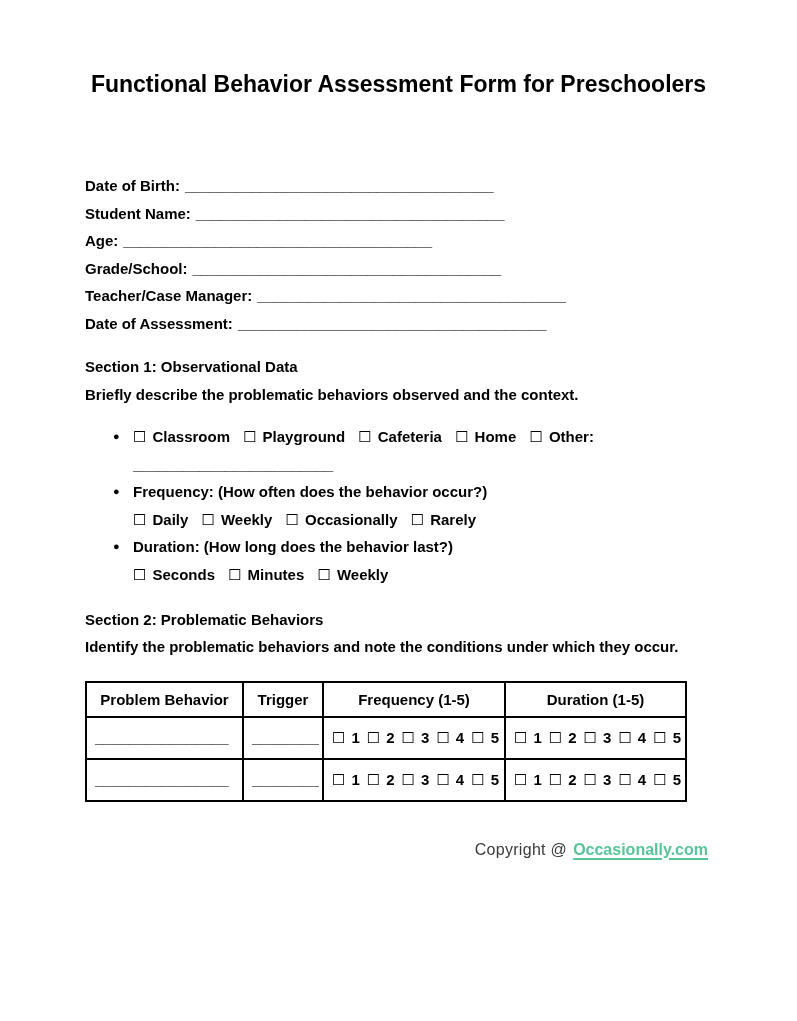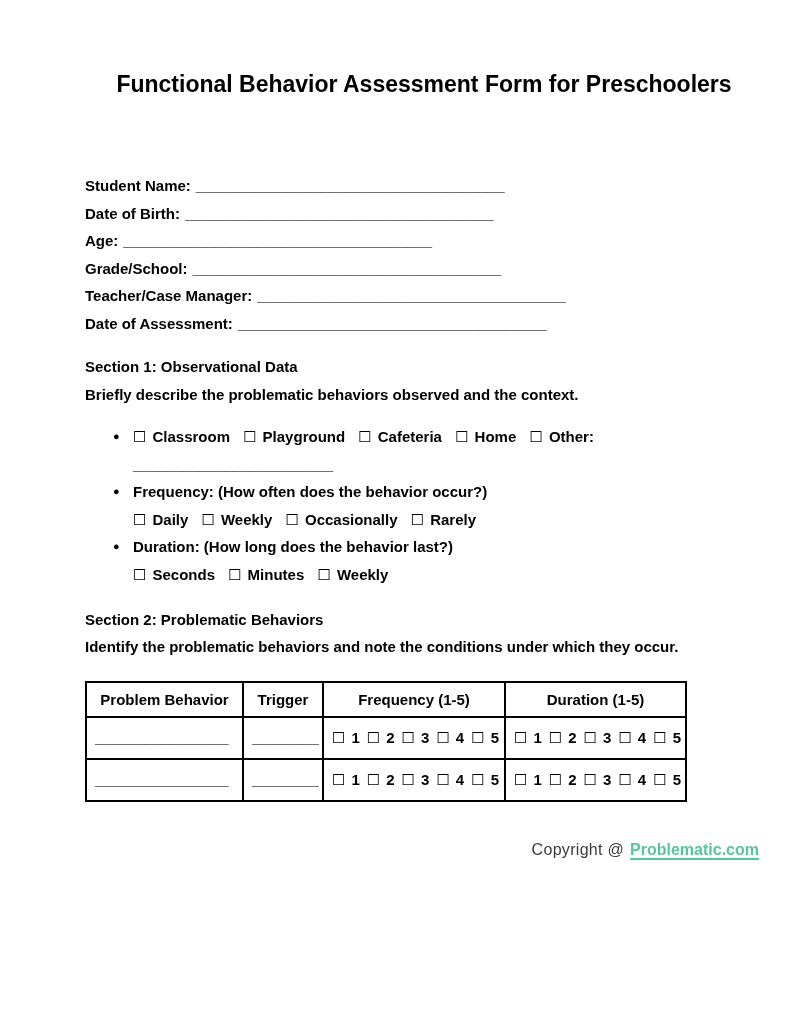--- a/index.html
+++ b/index.html
@@ -4,21 +4,21 @@
 <style>
   * { box-sizing: border-box; }
   html, body { margin: 0; padding: 0; }
   body {
     width: 797px; height: 1021px;
     background: #ffffff;
     font-family: "Liberation Sans", "DejaVu Sans", sans-serif;
     color: #000000;
     overflow: hidden;
   }
-  .page { padding: 62px 34px 0 85px; }
+  .page { padding: 62px 85px 0 85px; }
 
   .title {
     margin: 0;
     font-size: 23px;
     font-weight: bold;
     line-height: 45px;
     text-align: center;
     color: #000000;
   }
 
@@ -77,24 +77,24 @@
 </style>
 </head>
 <body>
 
 <div class="page">
 
   <h1 class="title">Functional Behavior Assessment Form for Preschoolers</h1>
 
   <div class="fields">
     <div class="field-row">
-      <span>Student Name:</span><span class="field-blank">_____________________________________</span>
+      <span>Date of Birth:</span><span class="field-blank">_____________________________________</span>
     </div>
     <div class="field-row">
-      <span>Date of Birth:</span><span class="field-blank">_____________________________________</span>
+      <span>Student Name:</span><span class="field-blank">_____________________________________</span>
     </div>
     <div class="field-row">
       <span>Age:</span><span class="field-blank">_____________________________________</span>
     </div>
     <div class="field-row">
       <span>Grade/School:</span><span class="field-blank">_____________________________________</span>
     </div>
     <div class="field-row">
       <span>Teacher/Case Manager:</span><span class="field-blank">_____________________________________</span>
     </div>
@@ -183,16 +183,16 @@
           <span class="scale-opt"><span class="cb">☐</span><span>1</span></span><span class="scale-opt"><span class="cb">☐</span><span>2</span></span><span class="scale-opt"><span class="cb">☐</span><span>3</span></span><span class="scale-opt"><span class="cb">☐</span><span>4</span></span><span class="scale-opt"><span class="cb">☐</span><span>5</span></span>
         </td>
         <td>
           <span class="scale-opt"><span class="cb">☐</span><span>1</span></span><span class="scale-opt"><span class="cb">☐</span><span>2</span></span><span class="scale-opt"><span class="cb">☐</span><span>3</span></span><span class="scale-opt"><span class="cb">☐</span><span>4</span></span><span class="scale-opt"><span class="cb">☐</span><span>5</span></span>
         </td>
       </tr>
     </tbody>
   </table>
 
   <div class="footer">
-    <span class="copy-prefix">Copyright @</span><a class="site-link" style="color: rgb(87, 197, 152); text-decoration-color: rgb(87, 197, 152);">Problematic.com</a>
+    <span class="copy-prefix">Copyright @</span><a class="site-link" style="color: rgb(87, 197, 152); text-decoration-color: rgb(87, 197, 152);">Occasionally.com</a>
   </div>
 
 </div>
 
 </body></html>

